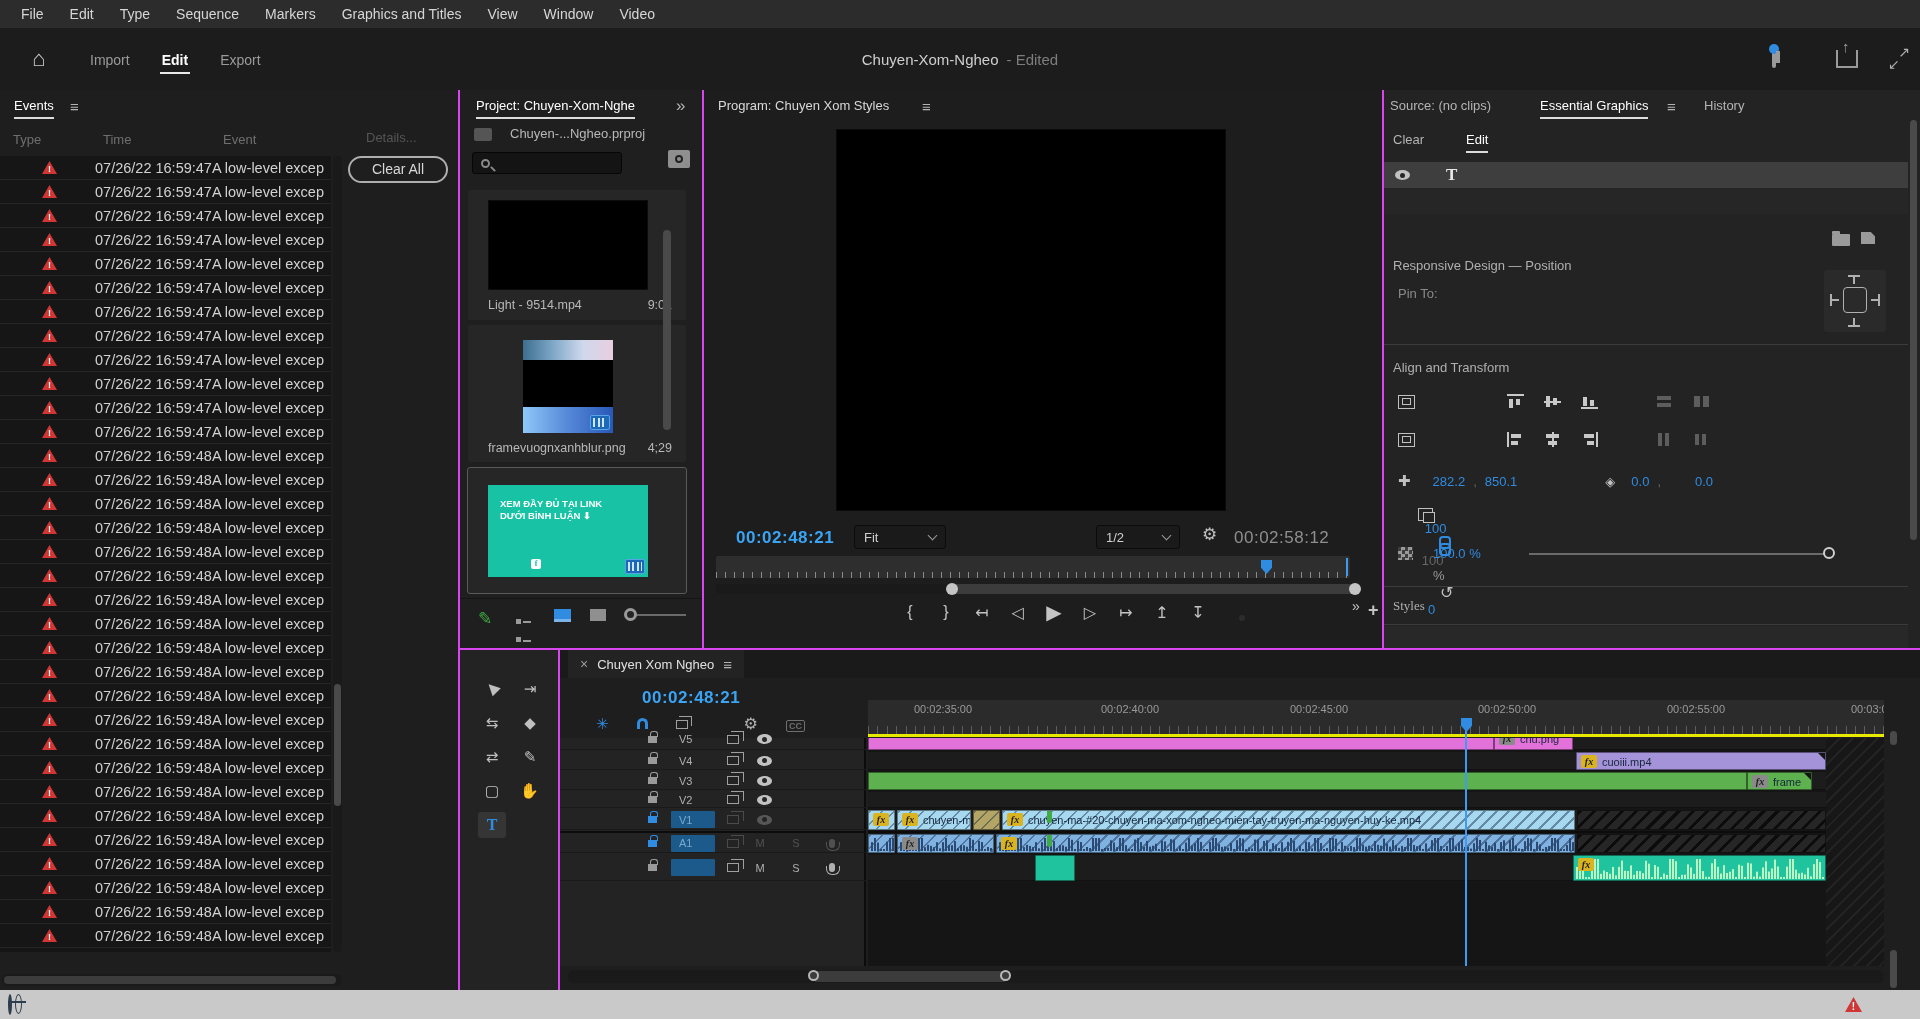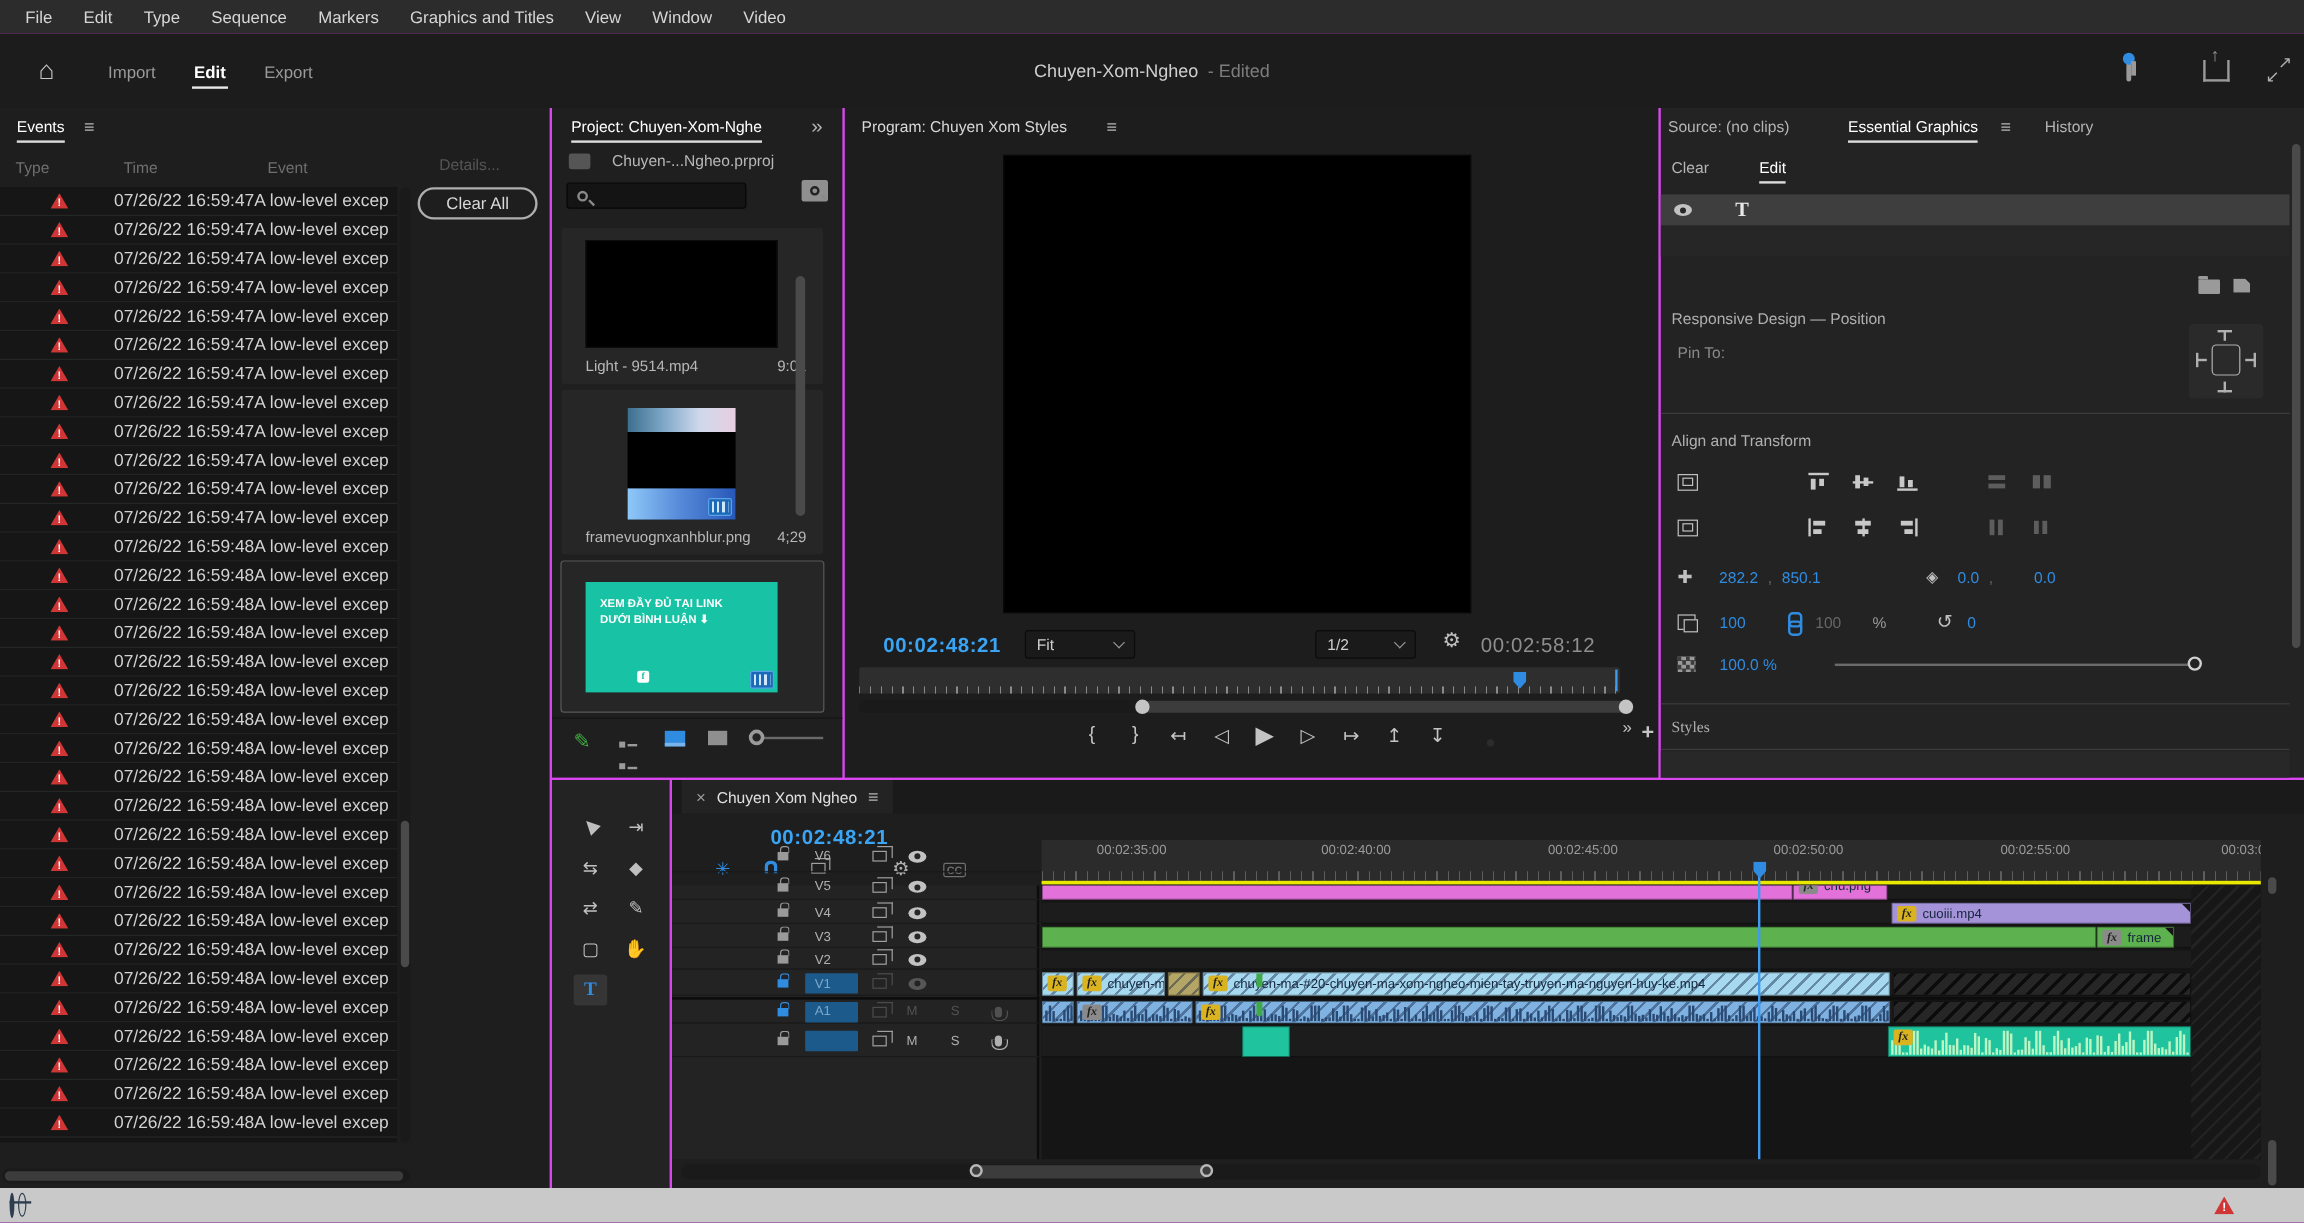--- a/index.html
+++ b/index.html
@@ -524,21 +524,21 @@
     <div class="abs" style="left:14px;top:382px;display:flex;align-items:center;">
       <span style="color:#c0c0c0;font-size:15px;">✚</span>
       <span class="blue-val" id="v-posx" style="margin-left: 22px; color: rgb(47, 140, 224);">282.2</span>
       <span class="gray-val" style="margin:0 8px;">,</span>
       <span class="blue-val" id="v-posy" style="color: rgb(47, 140, 224);">850.1</span>
       <span style="margin-left:88px;color:#c0c0c0;font-size:13px;">◈</span>
       <span class="blue-val" style="margin-left: 16px; color: rgb(47, 140, 224);">0.0</span>
       <span class="gray-val" style="margin:0 8px;">,</span>
       <span class="blue-val" style="margin-left: 26px; color: rgb(47, 140, 224);">0.0</span>
     </div>
-    <div class="abs" style="left:14px;top:418px;display:flex;align-items:center;">
+    <div class="abs" style="left:14px;top:418px;display:flex;align-items:center;flex-direction:column;">
       <span class="rects2"></span>
       <span class="blue-val" style="margin-left: 20px; color: rgb(47, 140, 224);">100</span>
       <span class="chain" style="margin-left:34px;"></span>
       <span class="gray-val" style="margin-left:14px;">100</span>
       <span style="margin-left:26px;color:#9a9a9a;font-size:13px;">%</span>
       <span style="margin-left:42px;color:#c0c0c0;font-size:16px;">↺</span>
       <span class="blue-val" style="margin-left: 12px; color: rgb(47, 140, 224);">0</span>
     </div>
     <div class="abs" style="left:14px;top:456px;display:flex;align-items:center;">
       <span class="checker"></span>
@@ -607,26 +607,20 @@
       <div class="ticks" style="height:8px;background:repeating-linear-gradient(90deg,#5d5d5d 0 1px,transparent 1px 9.4px);"></div>
     <span class="rl-lab" style="left: 46px;">00:02:35:00</span>
         <span class="rl-lab" style="left: 233px;">00:02:40:00</span>
         <span class="rl-lab" style="left: 422px;">00:02:45:00</span>
         <span class="rl-lab" style="left: 610px;">00:02:50:00</span>
         <span class="rl-lab" style="left: 799px;">00:02:55:00</span>
         <span class="rl-lab" style="left: 983px;">00:03:0</span>
       </div>
     <div id="tl-render"></div>
     <div id="tl-heads">
-        <div class="trk-row" style="top: -37px; height: 26px;">
-          <span class="lock"></span>
-          <span class="tname">V6</span>
-          <span class="dbl" style="margin-left: 12px;"></span>
-          <span class="eye" style="margin-left: 18px;"></span>
-        </div>
         <div class="trk-row" style="top: -9px; height: 21px;">
           <span class="lock"></span>
           <span class="tname">V5</span>
           <span class="dbl" style="margin-left: 12px;"></span>
           <span class="eye" style="margin-left: 18px;"></span>
         </div>
         <div class="trk-row" style="top: 14px; height: 18px;">
           <span class="lock"></span>
           <span class="tname">V4</span>
           <span class="dbl" style="margin-left: 12px;"></span>

